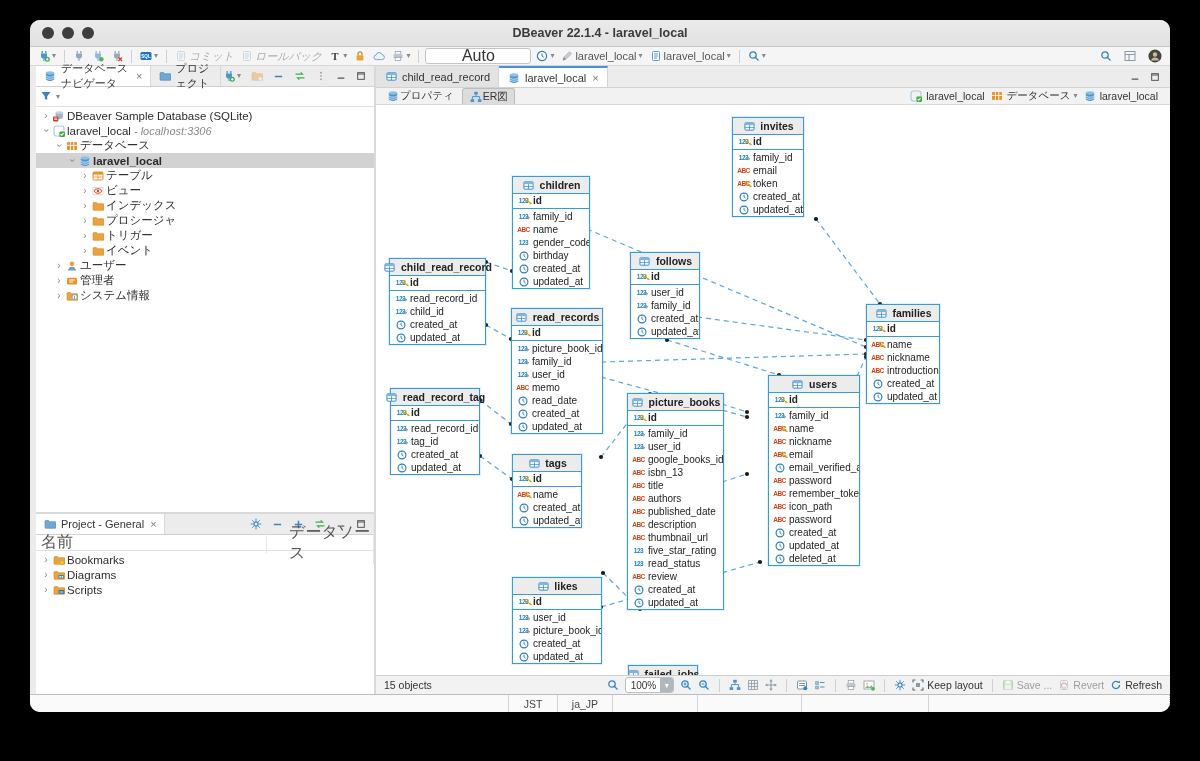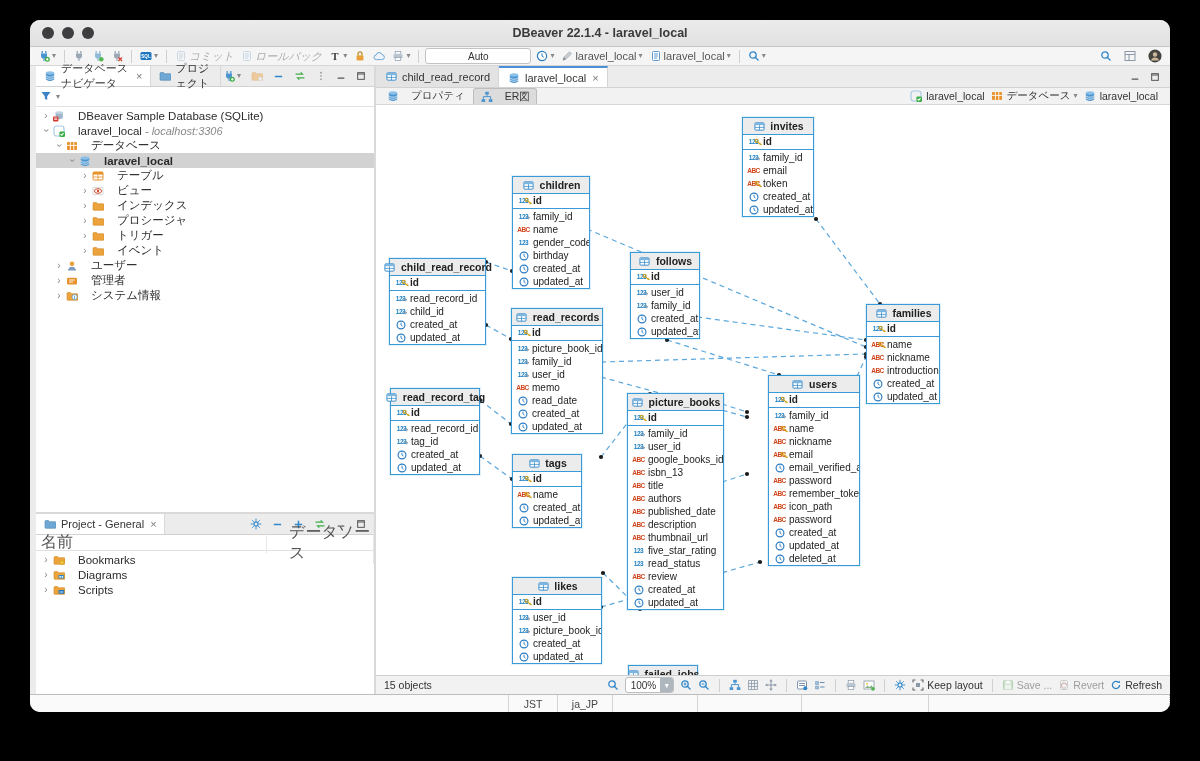--- a/index.html
+++ b/index.html
@@ -8,21 +8,21 @@
   .titlebar{height:26px;background:linear-gradient(#ecebec,#e2e1e2);border-bottom:1px solid #c8c6c8;display:flex;align-items:center;position:relative;flex:0 0 auto;}
   .lights{display:flex;gap:8px;margin-left:12px;}
   .light{width:12px;height:12px;border-radius:50%;background:#3e3e40;}
   .wtitle{position:absolute;left:0;right:0;text-align:center;font-size:12.5px;font-weight:bold;color:#3a3a3a;}
   
   .toolbar{height:18px;background:#f5f5f5;border-bottom:1px solid #d6d6d6;display:flex;align-items:center;padding:0 6px;gap:3px;font-size:11px;color:#555;flex:0 0 auto;}
   .tbtn{display:flex;align-items:center;gap:2px;padding:0 2px;height:16px;cursor:default;}
   .tbtn.dis{opacity:.45;font-style:italic;}
   .vsep{width:1px;height:13px;background:#d0d0d0;margin:0 3px;}
   .caret{font-size:8px;color:#888;line-height:1;}
-  .tinput{width:104px;height:14px;background:#fff;border:1px solid #c3c3c3;border-radius:3px;font-size:10px;color:#333;display:flex;align-items:center;justify-content:center;}
+  .tinput{width:104px;height:14px;background:#fff;border:1px solid #c3c3c3;border-radius:3px;font-size:16px;color:#333;display:flex;align-items:center;justify-content:center;}
   .tool-right{margin-left:auto;display:flex;align-items:center;gap:8px;}
   
   .main{flex:1 1 auto;display:flex;min-height:0;background:#ececec;padding:0 0 0 6px;}
   .sidebar{width:338px;flex:0 0 auto;display:flex;flex-direction:column;border-right:2px solid #d9d9d9;background:#fff;}
   .panel{display:flex;flex-direction:column;min-height:0;background:#fff;}
   .panel.nav{height:446px;border-bottom:2px solid #d9d9d9;}
   .panel.proj{flex:1;}
   .phead{height:20px;background:#ececec;border-bottom:1px solid #d2d2d2;display:flex;align-items:stretch;font-size:11px;color:#333;flex:0 0 auto;}
   .ptab{display:flex;align-items:center;gap:4px;padding:0 7px;border-right:1px solid #d8d8d8;}
   .ptab.active{background:#fff;font-weight:normal;}
@@ -30,34 +30,34 @@
   .pacts{margin-left:auto;display:flex;align-items:center;gap:6px;padding-right:6px;}
   .filter{height:19px;border-bottom:1px solid #e3e3e3;display:flex;align-items:center;padding:0 4px;gap:4px;flex:0 0 auto;}
   .filter input{flex:1;height:15px;border:1px solid #d0d0d0;border-radius:8px;font-size:10.5px;padding:0 7px;color:#333;outline:none;font-family:inherit;}
   .filter input::placeholder{color:#b0b0b0;}
   .tree{flex:1;overflow:hidden;font-size:11.5px;color:#2b2b2b;padding-top:1px;}
   .trow{display:flex;align-items:center;height:15px;white-space:nowrap;}
   .trow.sel{background:#d2d2d2;}
   .chev{width:12px;text-align:center;color:#8a8a8a;font-size:10px;flex:0 0 auto;}
   .chev.open{transform:rotate(90deg);}
   .ticon{width:14px;display:flex;justify-content:center;flex:0 0 auto;}
-  .tlabel{margin-left:12px;}
+  .tlabel{margin-left:1px;}
   .tsuffix{color:#8a8a8a;font-style:italic;margin-left:3px;font-size:11px;}
   .bold{font-weight:bold;}
   .cols{height:15px;display:flex;border-bottom:1px solid #e0e0e0;font-size:16px;color:#555;align-items:center;flex:0 0 auto;}
   .cols .c1{width:225px;padding-left:5px;border-right:1px solid #e6e6e6;}
   .cols .c2{flex:1;padding-left:5px;border-right:1px solid #e6e6e6;margin-left:17px;}
   
   .editor{flex:1;display:flex;flex-direction:column;min-width:0;background:#fff;}
   .edtabs{height:21px;background:#ececec;border-bottom:1px solid #d2d2d2;display:flex;align-items:stretch;font-size:11px;color:#333;flex:0 0 auto;}
   .edtab{display:flex;align-items:center;gap:4px;padding:0 8px;border-right:1px solid #d5d5d5;background:#e3e3e3;}
   .edtab.active{background:#fff;border-top:2px solid #4a90d9;}
   .edacts{margin-left:auto;display:flex;align-items:center;gap:6px;padding-right:8px;}
   .subrow{height:16px;background:#f2f2f2;border-bottom:1px solid #d8d8d8;display:flex;align-items:center;font-size:10.5px;color:#333;padding:0 4px;flex:0 0 auto;}
-  .subtab{display:flex;align-items:center;gap:11px;padding:0 6px;height:15px;border-radius:3px 3px 0 0;}
+  .subtab{display:flex;align-items:center;gap:0;padding:0 6px;height:15px;border-radius:3px 3px 0 0;}
   .subtab.active{background:#dcdcdc;border:1px solid #bdbdbd;border-bottom:none;}
   .crumbs{margin-left:auto;display:flex;align-items:center;gap:5px;padding-right:8px;font-size:10.5px;color:#333;}
   .crumb{display:flex;align-items:center;gap:3px;}
   
   .canvas{position:relative;flex:1;background:#fff;overflow:hidden;}
   .links{position:absolute;left:0;top:0;}
   .etable{position:absolute;background:#fff;border:1px solid #389bd7;font-size:10px;color:#222;box-shadow:0 0 0 1px rgba(56,155,215,.15);}
   .ehead{height:16px;background:#ececec;border-bottom:1px solid #389bd7;display:flex;align-items:center;justify-content:center;gap:4px;font-size:10.5px;font-weight:bold;color:#222;}
   .erow{height:13px;display:flex;align-items:center;padding-left:2px;white-space:nowrap;overflow:hidden;}
   .erow.pk .cname{font-weight:bold;}
@@ -677,21 +677,21 @@
             <line x1="462" y1="312" x2="490" y2="252" stroke="#5aa7de" stroke-width="1.2" stroke-dasharray="5 4"></line>
             <circle cx="462" cy="312" r="2.1" fill="#1a1a1a"></circle>
             <circle cx="490" cy="252" r="2.1" fill="#1a1a1a"></circle>
             <line x1="225" y1="502" x2="384" y2="457" stroke="#5aa7de" stroke-width="1.2" stroke-dasharray="5 4"></line>
             <circle cx="225" cy="502" r="2.1" fill="#1a1a1a"></circle>
             <circle cx="384" cy="457" r="2.1" fill="#1a1a1a"></circle>
             <line x1="227" y1="468" x2="264" y2="504" stroke="#5aa7de" stroke-width="1.2" stroke-dasharray="5 4"></line>
             <circle cx="227" cy="468" r="2.1" fill="#1a1a1a"></circle>
             <circle cx="264" cy="504" r="2.1" fill="#1a1a1a"></circle>
           </svg>
-          <div class="etable" style="left:366px;top:12px;width:70px">
+          <div class="etable" style="left:356px;top:12px;width:70px">
             <div class="ehead">
               <span class="ticon">
                 <svg width="11" height="11" viewBox="0 0 12 12">
                   <rect x="1" y="2" width="10" height="8" rx="1" fill="#fff" stroke="#2f86c8"></rect>
                   <rect x="1" y="2" width="10" height="2.6" fill="#7db6e0"></rect>
                   <path d="M1 7h10M6 4.6v5.4" stroke="#2f86c8" stroke-width=".8"></path>
                 </svg>
               </span>
               <span>invites</span>
             </div>

